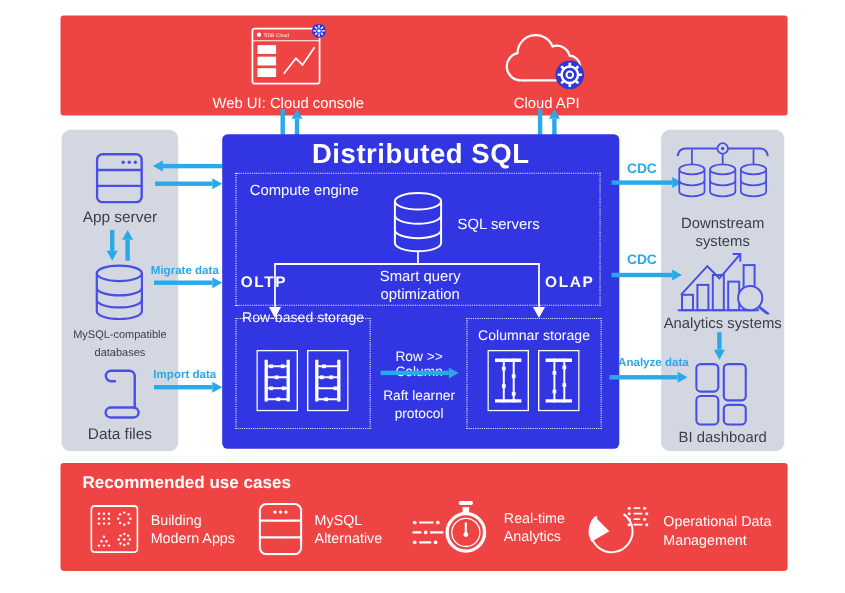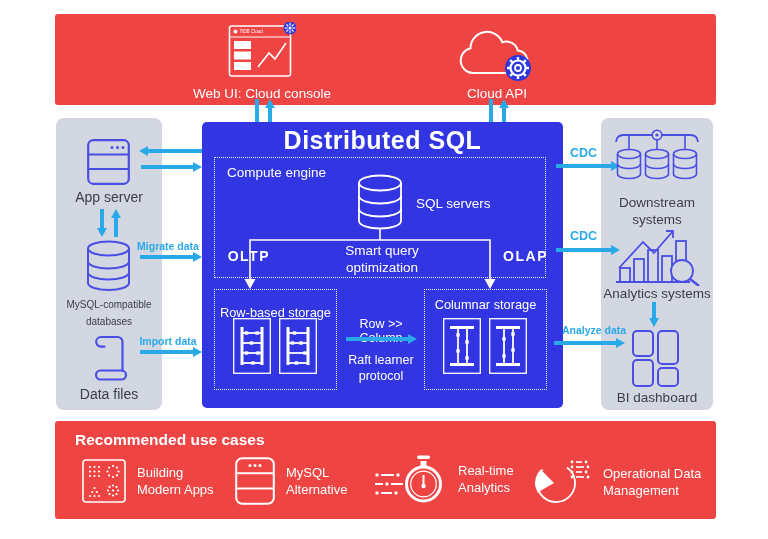--- a/index.html
+++ b/index.html
@@ -9,21 +9,21 @@
   .banner{background:#ef4444;border-radius:3px;}
   .panel{background:#D3D7E2;border-radius:8px;}
   .centerbox{background:#3236E2;border-radius:5px;}
   .dashed{border:1.5px dotted rgba(255,255,255,.92);}
   .wlabel{color:#fff;font-size:13.5px;}
   .dlabel{color:#3A3E47;font-size:13.5px;line-height:17px;}
   .clabel{color:#29A9E8;font-weight:bold;}
   .ctr{text-align:center;}
   .pre{white-space:pre-line;}
   .big-title{color:#fff;font-size:25px;font-weight:bold;letter-spacing:.5px;}
-  .mode{color:#fff;font-size:14px;font-weight:bold;letter-spacing:1.5px;text-align:right;}
+  .mode{color:#fff;font-size:14px;font-weight:bold;letter-spacing:1.5px;}
   .arr{position:absolute;background:#29A9E8;}
   .arr.h{height:3.5px;}
   .arr.v{width:3.5px;}
   .arr::after{content:"";position:absolute;width:0;height:0;border:5.5px solid transparent;}
   .arr.h.right::after{left:100%;top:50%;transform:translateY(-50%);border-left:9px solid #29A9E8;border-right:none;}
   .arr.h.left::after{right:100%;top:50%;transform:translateY(-50%);border-right:9px solid #29A9E8;border-left:none;}
   .arr.v.down::after{top:100%;left:50%;transform:translateX(-50%);border-top:9px solid #29A9E8;border-bottom:none;}
   .arr.v.up::after{bottom:100%;left:50%;transform:translateX(-50%);border-bottom:9px solid #29A9E8;border-top:none;}
   .uc-item{position:absolute;display:flex;align-items:center;gap:11px;}
   .uc-label{color:#fff;font-size:13px;line-height:17px;white-space:pre-line;}
@@ -149,21 +149,21 @@
     <polygon points="4.5,52 15.5,52 10,62" fill="#fff"></polygon>
     <polygon points="244.5,52 255.5,52 250,62" fill="#fff"></polygon>
   </svg>
 
   <div class="abs wlabel ctr pre" style="left:302px;top:242px;width:160px;line-height:17px;">Smart query
 optimization</div>
   <div class="abs mode ctr" style="left:210px;top:248px;width:60px;">OLTP</div>
   <div class="abs mode ctr" style="left:488px;top:248px;width:60px;">OLAP</div>
 
   <div class="abs dashed" style="left:214px;top:289px;width:121px;height:99px;"></div>
-  <div class="abs wlabel ctr" style="left:216px;top:305px;width:119px;font-size:12.8px;">Row-based storage</div>
+  <div class="abs wlabel ctr" style="left:216px;top:281px;width:119px;font-size:12.8px;">Row-based storage</div>
   <svg class="abs" style="left:233px;top:318px;" width="38" height="56" viewBox="0 0 38 56">
     <rect x="0.7" y="0.7" width="36.6" height="54.6" fill="none" stroke="#fff" stroke-width="1.3"></rect>
     <g stroke="#fff">
         <line x1="9" y1="9" x2="9" y2="47" stroke-width="3"></line>
         <line x1="29" y1="9" x2="29" y2="47" stroke-width="3"></line>
       <line x1="8" y1="15" x2="30" y2="15" stroke-width="1.8"></line>
         <line x1="8" y1="25" x2="30" y2="25" stroke-width="1.8"></line>
       <line x1="8" y1="35" x2="30" y2="35" stroke-width="1.8"></line>
         <line x1="8" y1="45" x2="30" y2="45" stroke-width="1.8"></line>
       </g>

